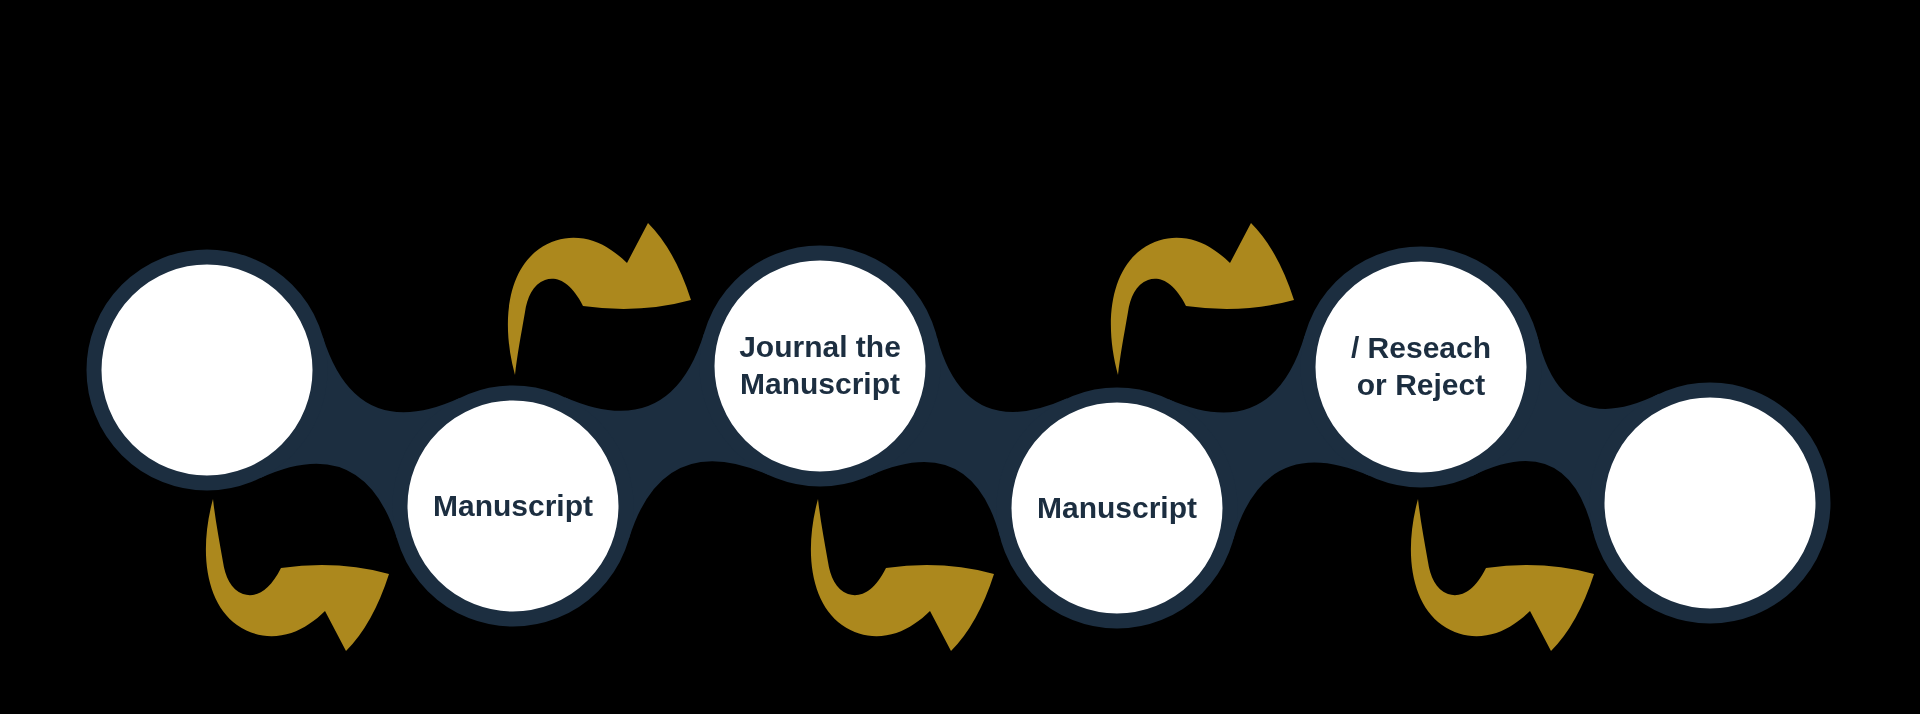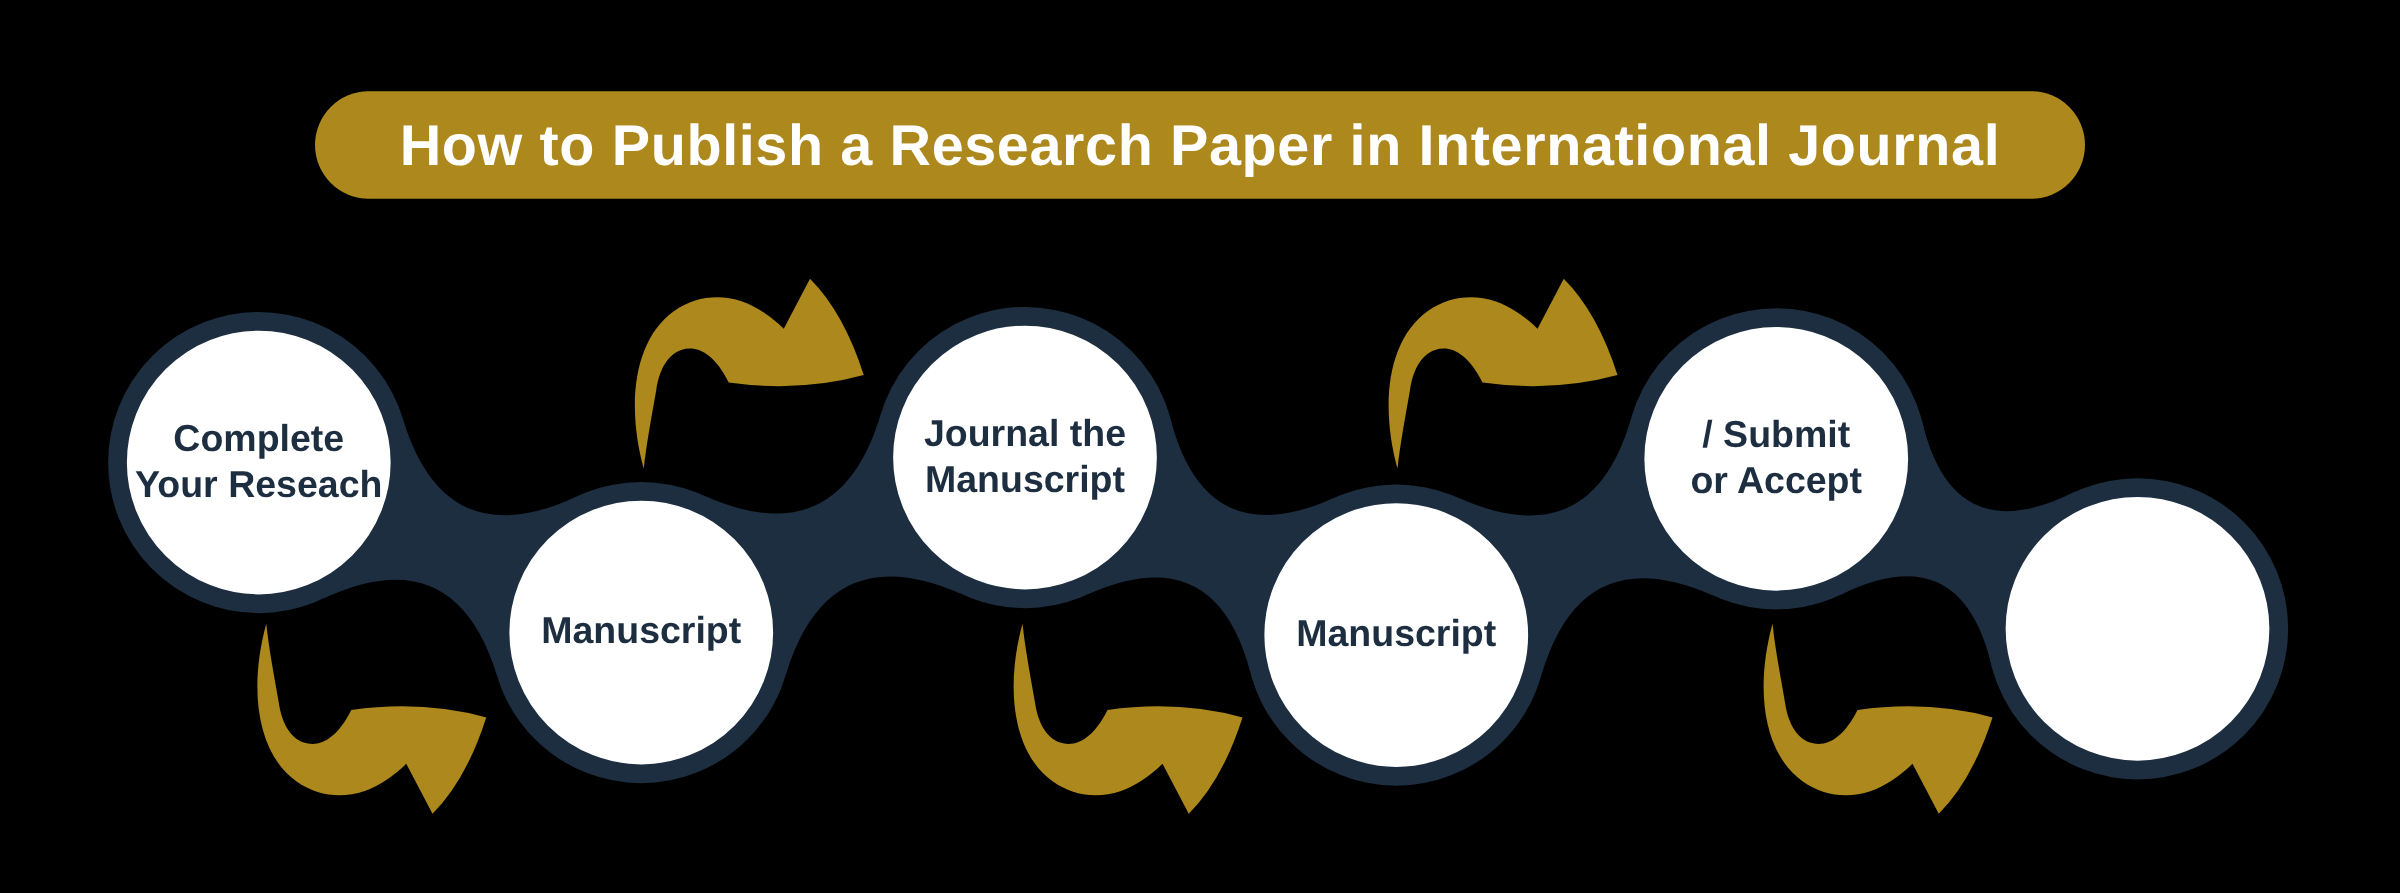--- a/index.html
+++ b/index.html
@@ -51,54 +51,47 @@
     text-align: center;
     font-size: 30px;
     font-weight: 700;
     line-height: 1.22;
   }
 </style>
 </head>
 <body>
 
 <div class="stage" style="background: rgb(0, 0, 0);">
-  <div class="title-banner" style="background: rgb(172, 136, 29);">
-    <span class="title-text" style="color: rgb(255, 255, 255);">How to Publish a Research Paper in International Journal</span>
-  </div>
   <svg id="diagram" width="1920" height="714" viewBox="0 0 1920 714" xmlns="http://www.w3.org/2000/svg">
       <path d="M 322.8102644373073,336.7098715688725 Q 356.7508922715724,445.3104923889621 460.1053820475898,397.72992384010917 L 397.1897355626927,539.2901284311275 Q 363.2491077284276,430.6895076110379 259.8946179524102,478.27007615989083 Z" fill="#1C2E40"></path>
       <path d="M 564.849589028467,397.2255998978663 Q 669.8193527871869,443.2788664690455 703.8745408025942,333.82659908881806 L 768.150410971533,474.77440010213377 Q 663.1806472128131,428.7211335309545 629.1254591974058,538.173400911182 Z" fill="#1C2E40"></path>
       <path d="M 936.6897221699518,335.937419606769 Q 965.0492159380875,444.21748497456355 1067.1311801459208,398.3033692114412 L 1000.3102778300483,538.062580393231 Q 971.9507840619125,429.78251502543645 869.8688198540792,475.6966307885589 Z" fill="#1C2E40"></path>
       <path d="M 1168.1491385535608,398.89447481805223 Q 1272.3660845656989,444.75737381540756 1304.6700782052899,335.5739074137963 L 1369.8508614464392,476.10552518194777 Q 1265.6339154343011,430.24262618459244 1233.3299217947101,539.4260925862037 Z" fill="#1C2E40"></path>
       <path d="M 1537.5028219644578,336.22107093614443 Q 1562.093623709361,442.23854961760793 1659.4581693013192,393.6118226240793 L 1593.4971780355422,533.7789290638556 Q 1568.906376290639,427.76145038239207 1471.5418306986808,476.38817737592075 Z" fill="#1C2E40"></path>
       <path d="M 10,155 C -4,104 2,52 34,29 C 58,12 86,16 106,30 C 112,34 117,38 122,43 L 143,3 Q 170,30 186,80 Q 135,94 78,86 C 66,62 52,56 40,60 C 28,64 22,78 20,92 C 16,115 12,136 10,155 Z" fill="#AC881D" transform="translate(203,654) scale(1,-1)"></path>
       <path d="M 10,155 C -4,104 2,52 34,29 C 58,12 86,16 106,30 C 112,34 117,38 122,43 L 143,3 Q 170,30 186,80 Q 135,94 78,86 C 66,62 52,56 40,60 C 28,64 22,78 20,92 C 16,115 12,136 10,155 Z" fill="#AC881D" transform="translate(505,220)"></path>
       <path d="M 10,155 C -4,104 2,52 34,29 C 58,12 86,16 106,30 C 112,34 117,38 122,43 L 143,3 Q 170,30 186,80 Q 135,94 78,86 C 66,62 52,56 40,60 C 28,64 22,78 20,92 C 16,115 12,136 10,155 Z" fill="#AC881D" transform="translate(808,654) scale(1,-1)"></path>
       <path d="M 10,155 C -4,104 2,52 34,29 C 58,12 86,16 106,30 C 112,34 117,38 122,43 L 143,3 Q 170,30 186,80 Q 135,94 78,86 C 66,62 52,56 40,60 C 28,64 22,78 20,92 C 16,115 12,136 10,155 Z" fill="#AC881D" transform="translate(1108,220)"></path>
       <path d="M 10,155 C -4,104 2,52 34,29 C 58,12 86,16 106,30 C 112,34 117,38 122,43 L 143,3 Q 170,30 186,80 Q 135,94 78,86 C 66,62 52,56 40,60 C 28,64 22,78 20,92 C 16,115 12,136 10,155 Z" fill="#AC881D" transform="translate(1408,654) scale(1,-1)"></path>
       <circle cx="207" cy="370" r="113" fill="#FFFFFF" stroke="#1C2E40" stroke-width="15"></circle>
       <circle cx="513" cy="506" r="113" fill="#FFFFFF" stroke="#1C2E40" stroke-width="15"></circle>
       <circle cx="820" cy="366" r="113" fill="#FFFFFF" stroke="#1C2E40" stroke-width="15"></circle>
       <circle cx="1117" cy="508" r="113" fill="#FFFFFF" stroke="#1C2E40" stroke-width="15"></circle>
       <circle cx="1421" cy="367" r="113" fill="#FFFFFF" stroke="#1C2E40" stroke-width="15"></circle>
       <circle cx="1710" cy="503" r="113" fill="#FFFFFF" stroke="#1C2E40" stroke-width="15"></circle>
     </svg>
   <div class="labels-layer">
-      <div class="step-label" style="left: 207px; top: 370px; color: rgb(28, 46, 64);">
-        <div>Complete</div>
-        <div>Your Reseach</div>
-      </div>
       <div class="step-label" style="left: 513px; top: 506px; color: rgb(28, 46, 64);">
         <div>Manuscript</div>
       </div>
       <div class="step-label" style="left: 820px; top: 366px; color: rgb(28, 46, 64);">
         <div>Journal the</div>
         <div>Manuscript</div>
       </div>
       <div class="step-label" style="left: 1117px; top: 508px; color: rgb(28, 46, 64);">
         <div>Manuscript</div>
       </div>
       <div class="step-label" style="left: 1421px; top: 367px; color: rgb(28, 46, 64);">
-        <div>/ Submit</div>
-        <div>or Accept</div>
+        <div>/ Reseach</div>
+        <div>or Reject</div>
       </div>
     </div>
 </div>
 
 </body></html>

